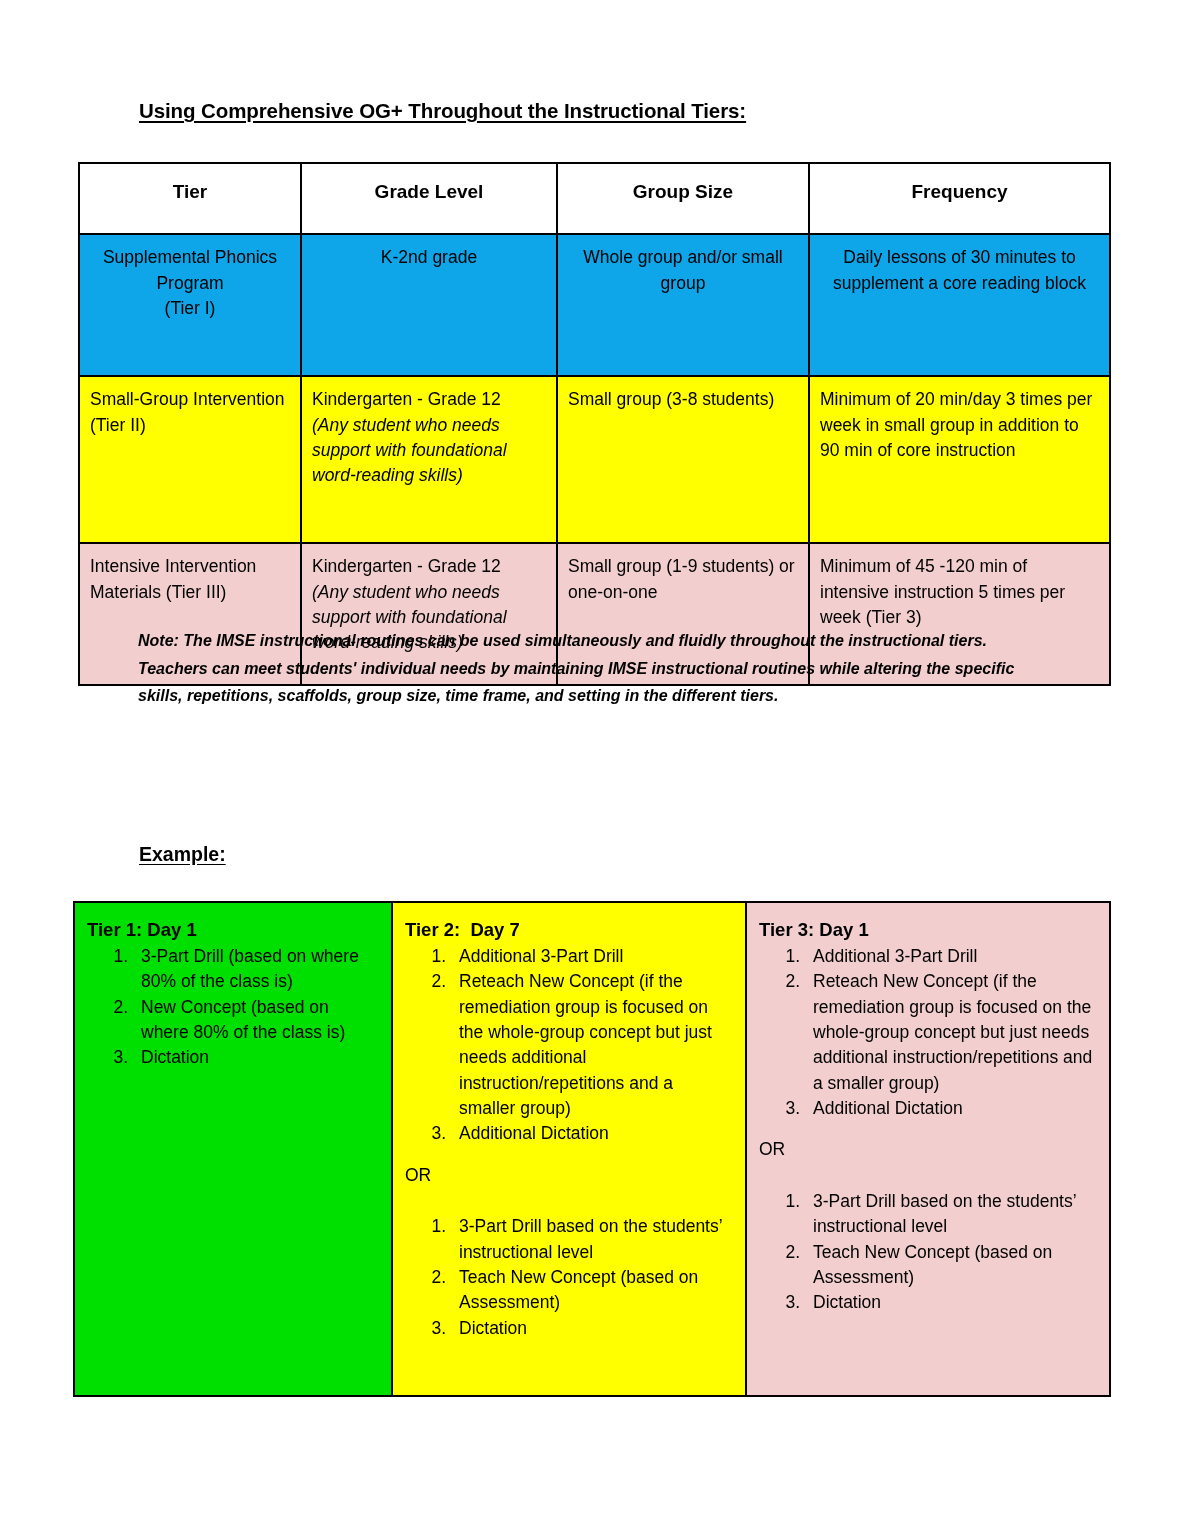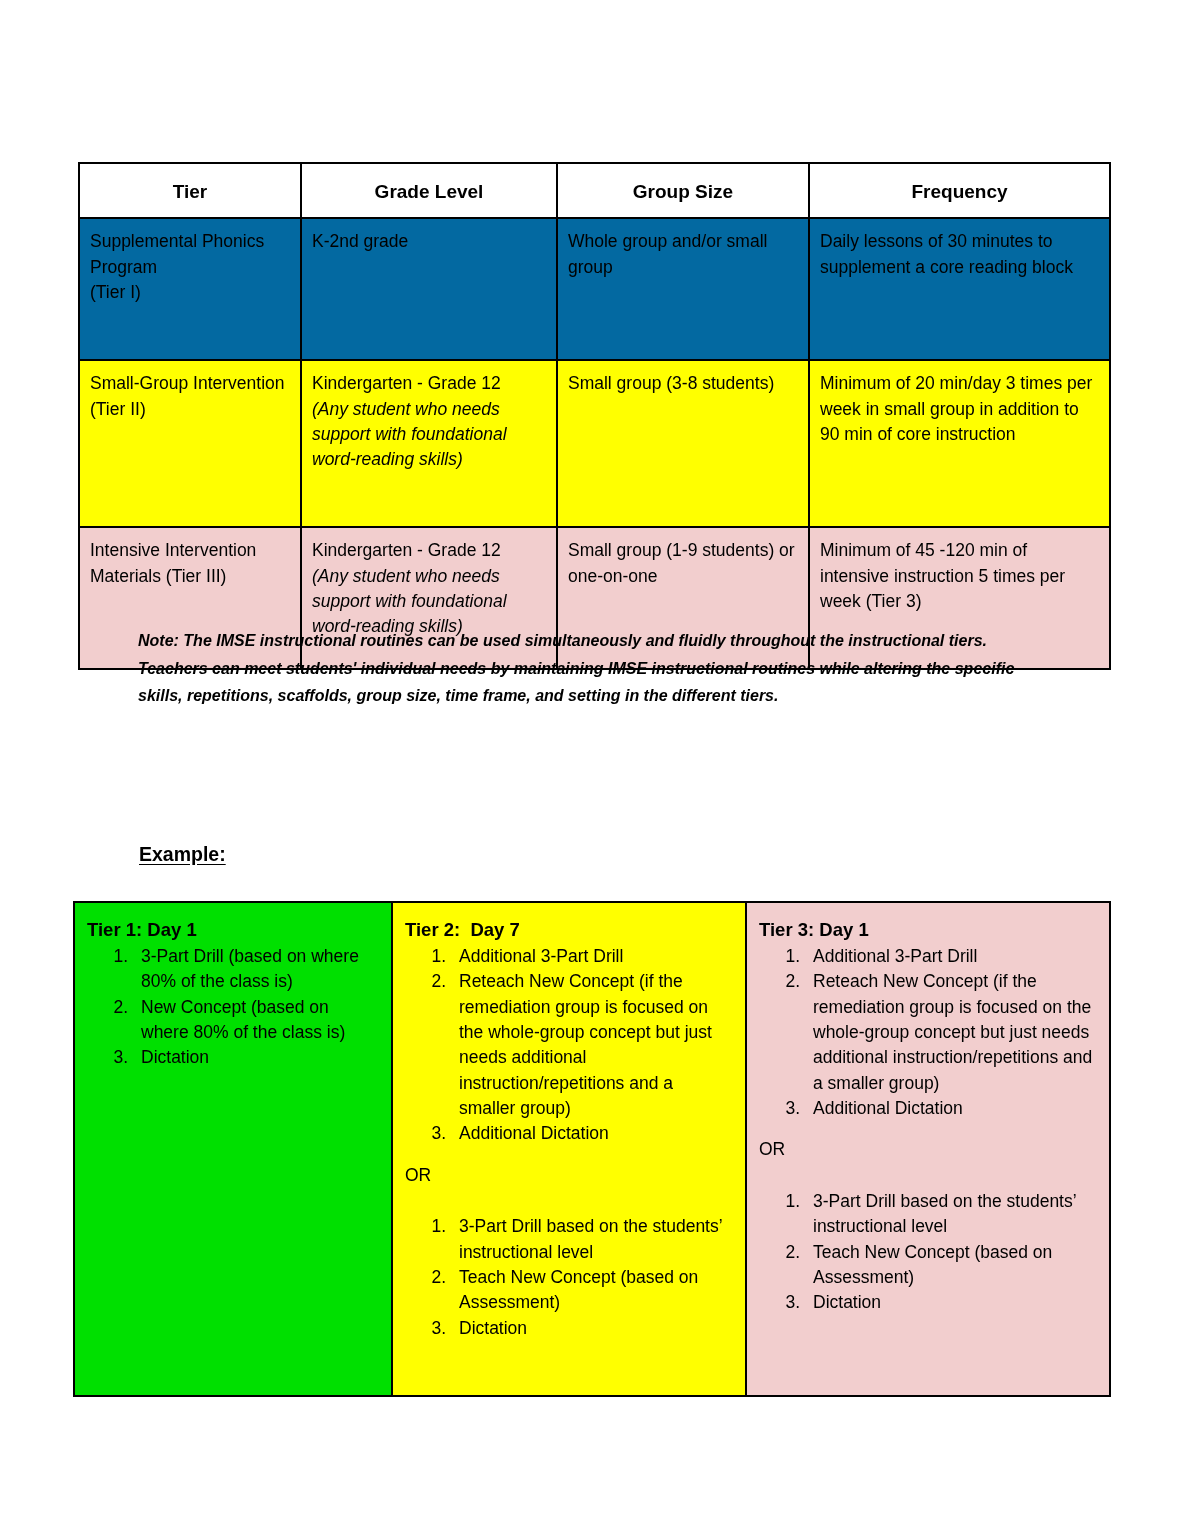--- a/index.html
+++ b/index.html
@@ -48,29 +48,29 @@
     vertical-align: top;
     padding: 10px 10px 10px 10px;
     font-size: 17.5px;
     line-height: 1.44;
   }
   .tier-table th {
     text-align: center;
     font-weight: bold;
     font-size: 19px;
     padding-top: 14px;
-    padding-bottom: 12px;
+    padding-bottom: 28px;
     background: #ffffff;
   }
   .col-tier   { width: 222px; }
   .col-grade  { width: 256px; }
   .col-group  { width: 252px; }
   .col-freq   { width: 301px; }
 
-  .row-green td { background: #0369a1; height: 120px; }
+  .row-green td { background: #0ea5e9; height: 120px; text-align: center; }
   .row-yellow td { background: #ffff00; height: 145px; margin-top: 20px; }
   .row-pink td { background: #f2cece; height: 120px; }
 
   .cell-sub {
     font-style: italic;
     display: block;
   }
 
   
   .note {
@@ -148,20 +148,21 @@
     font-size: 16px;
     font-weight: bold;
     letter-spacing: 0.2px;
   }
 </style>
 </head>
 <body>
 
 <div class="page">
 
+  <div class="doc-title">Using Comprehensive OG+ Throughout the Instructional Tiers:</div>
 
   <table class="tier-table">
     <colgroup>
       <col class="col-tier">
         <col class="col-grade">
         <col class="col-group">
         <col class="col-freq">
     </colgroup>
     <thead>
       <tr>

